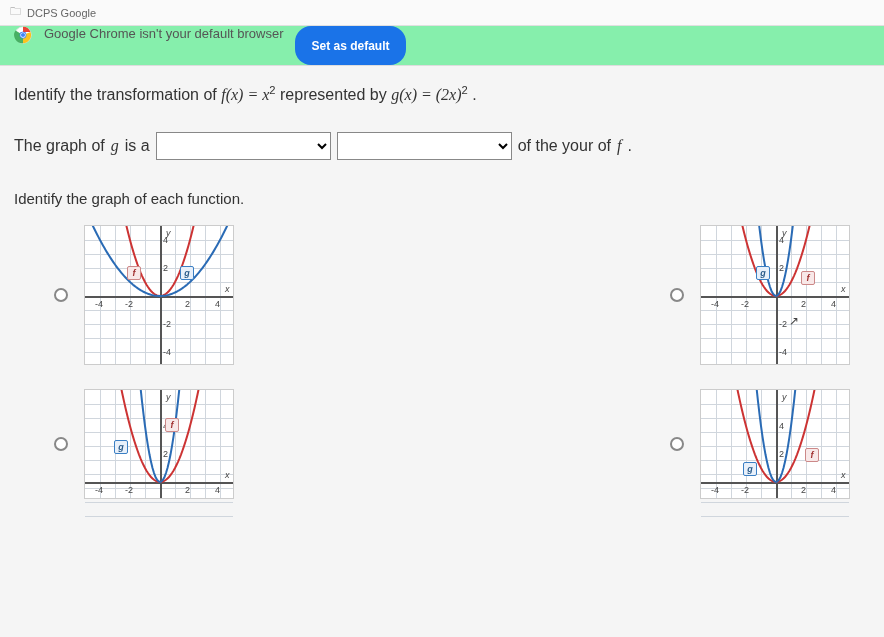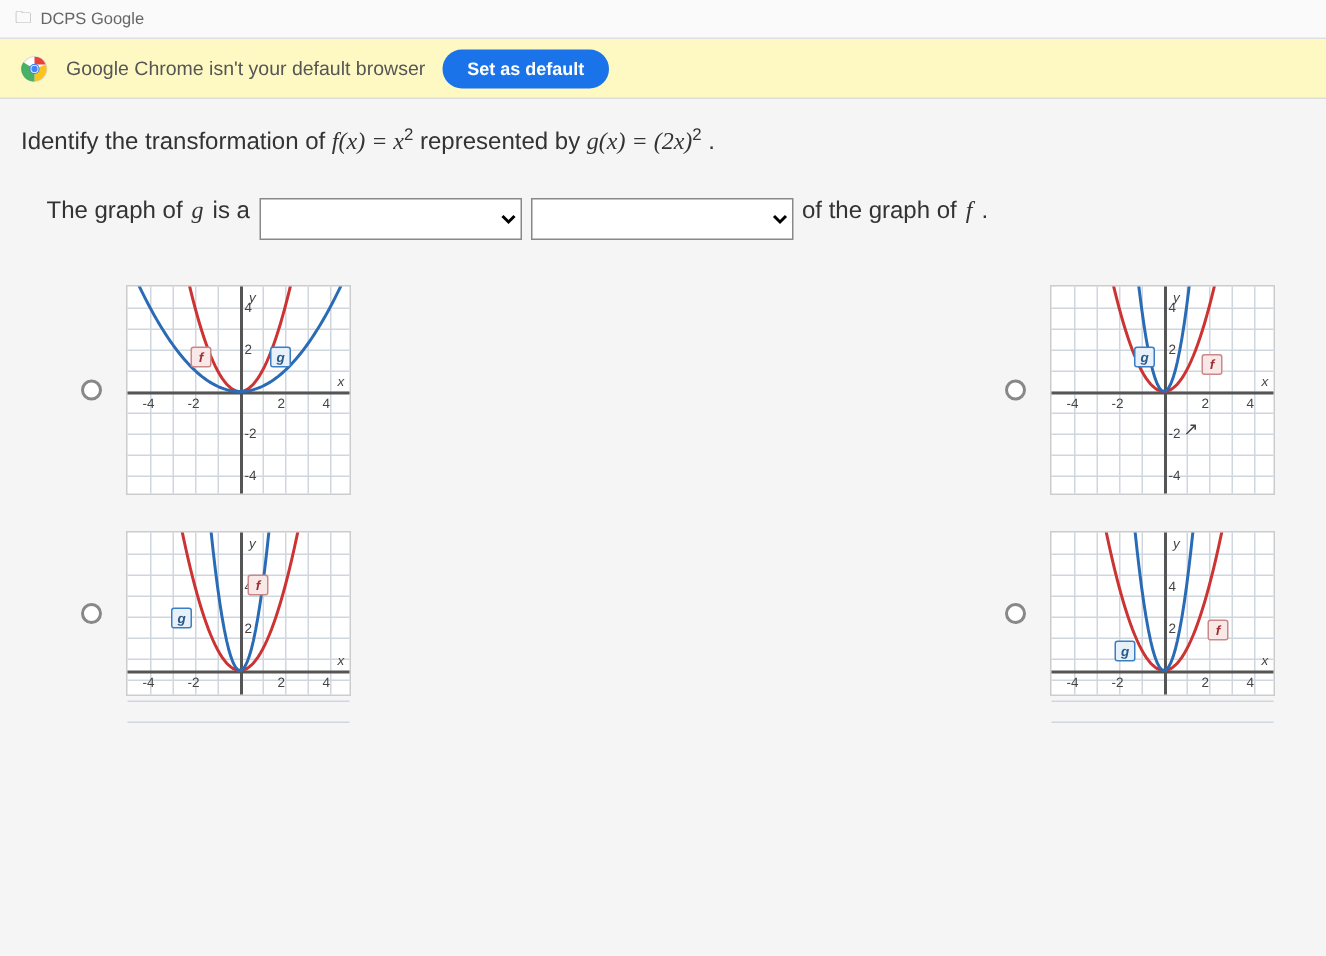--- a/index.html
+++ b/index.html
@@ -1,25 +1,25 @@
 <!DOCTYPE html>
 <html><head>
 <meta charset="utf-8">
 <style>
 * { margin: 0; padding: 0; box-sizing: border-box; }
 body { font-family: Arial, sans-serif; background: #f5f5f5; width: 884px; height: 637px; overflow: hidden; color: #333; }
 .dcps-bar { height: 26px; display: flex; align-items: center; padding: 0 10px; background: #fafafa; border-bottom: 1px solid #e0e0e0; font-size: 11px; color: #666; }
 .dcps-bar .folder { margin-right: 6px; color: #888; }
-.chrome-bar { height: 40px; display: flex; align-items: center; padding: 0 14px; background: #fef9c3; border-bottom: 1px solid #ddd; }
+.chrome-bar { height: 40px; display: flex; padding: 0 14px; background: #86efac; border-bottom: 1px solid #ddd; }
 .chrome-icon { width: 18px; height: 18px; margin-right: 12px; }
 .chrome-text { font-size: 13px; color: #555; margin-right: 12px; }
 .set-default-btn { background: #1a73e8; color: #fff; border: none; border-radius: 16px; padding: 6px 16px; font-size: 12px; font-weight: 600; cursor: pointer; }
 .content { padding: 18px 14px; }
 .question-text { font-size: 16px; color: #333; margin-bottom: 28px; }
-.answer-row { font-size: 16px; color: #333; display: flex; align-items: flex-start; gap: 6px; margin-bottom: 30px; margin-left: 17px; }
+.answer-row { font-size: 16px; color: #333; display: flex; align-items: center; gap: 6px; margin-bottom: 30px; }
 .select-box { border: 1px solid #888; background: #fff; height: 28px; min-width: 175px; font-size: 13px; padding: 2px 4px; }
 .identify-text { font-size: 15px; color: #333; margin-bottom: 18px; }
 .grid-container { display: flex; justify-content: space-between; padding: 0 20px 0 40px; }
 .col { display: flex; flex-direction: column; gap: 24px; }
 .option-row { display: flex; align-items: center; gap: 16px; }
 .radio { width: 14px; height: 14px; border: 2px solid #888; border-radius: 50%; background: #fff; cursor: pointer; flex-shrink: 0; }
 .graph { width: 150px; height: 140px; background: #fff; position: relative; border: 1px solid #ccc; }
 .grid-line { position: absolute; background: #d0d6dd; }
 .axis { position: absolute; background: #555; }
 .tick-label { position: absolute; font-size: 9px; color: #444; }
@@ -59,25 +59,26 @@
     <span class="italic">g(x) = (2x)</span><sup>2</sup>
     <span> .</span>
   </div>
 
   <div class="answer-row">
     <span>The graph of </span>
     <span class="italic">g</span>
     <span> is a </span>
     <select class="select-box"></select>
     <select class="select-box"></select>
-    <span> of the graph of </span>
+    <span> of the your of </span>
     <span class="italic">f</span>
     <span> .</span>
   </div>
 
+  <div class="identify-text">Identify the graph of each function.</div>
 
   <div class="grid-container">
     <div class="col">
       <div class="option-row">
         <div class="radio"></div>
         <div class="graph" style="height: 140px;">
             <div class="grid-line" style="left: 15px; top: 0px; width: 1px; height: 100%;"></div>
             <div class="grid-line" style="top: 14px; left: 0px; height: 1px; width: 100%;"></div>
             <div class="grid-line" style="left: 30px; top: 0px; width: 1px; height: 100%;"></div>
             <div class="grid-line" style="top: 28px; left: 0px; height: 1px; width: 100%;"></div>

